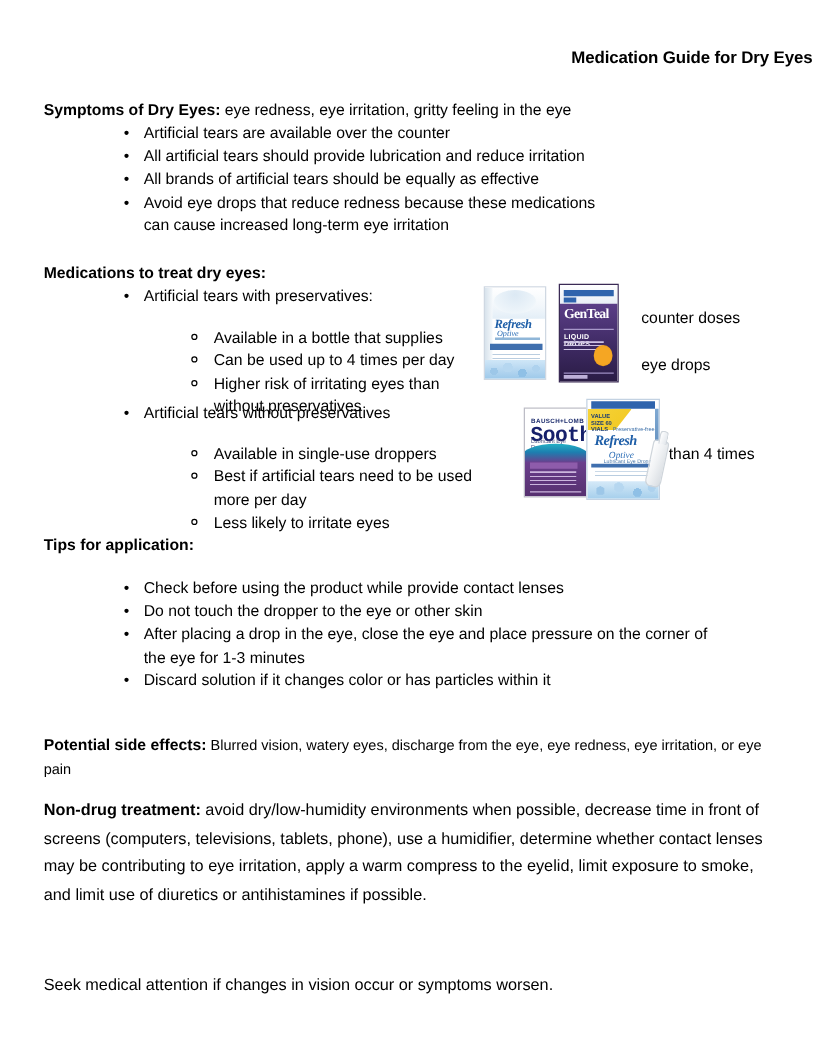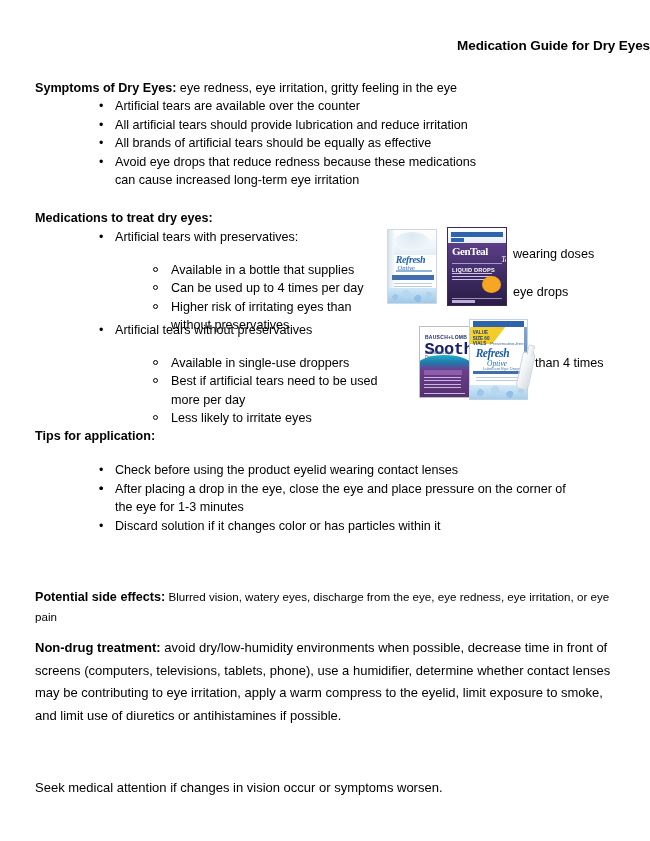--- a/index.html
+++ b/index.html
@@ -142,21 +142,21 @@
     position: absolute; left: 0; right: 0; bottom: 0; height: 20%;
     background:
       radial-gradient(circle at 15% 60%, #9dc7e8 0 3px, transparent 3px),
       radial-gradient(circle at 38% 40%, #b6d7f0 0 4px, transparent 4px),
       radial-gradient(circle at 62% 70%, #8fc0e6 0 3.5px, transparent 3.5px),
       radial-gradient(circle at 85% 45%, #aed2ee 0 3px, transparent 3px),
       linear-gradient(180deg,#cfe6f7,#9ec9ea);
   }
 
   
-  .genteal { border: 1px solid #3a2a55; padding-left: 12px; }
+  .genteal { border: 1px solid #3a2a55; }
   .genteal .tophdr {
     position: absolute; left: 0; right: 0; top: 0; height: 20%;
     background: linear-gradient(180deg,#ffffff 0%,#e8eef6 100%);
   }
   .genteal .bluebar {
     position: absolute; left: 6%; right: 6%; top: 5%; height: 7%;
     background: #2f64ad;
   }
   .genteal .bluebar2 {
     position: absolute; left: 6%; width: 22%; top: 13%; height: 5%;
@@ -420,31 +420,31 @@
     <div class="band"></div>
     <div class="lines"></div>
     <div class="bubbles"></div>
     <div class="sidebar"></div>
   </div>
 
   <div class="vial" style="left:519px;top:352px;width:11px;height:36px;">
     <div class="neck"></div>
   </div>
 
-  <div class="callout" style="left:513px;top:245px;">wearing doses</div>
+  <div class="callout" style="left:513px;top:245px;">counter doses</div>
   <div class="callout" style="left:513px;top:283px;">eye drops</div>
   <div class="callout" style="left:535px;top:354px;">than 4 times</div>
 
   <div class="block" style="top:427px;">
     <div class="heading-run">Tips for application:</div>
   </div>
 
   <ul class="lvl1" style="position:absolute;top:461px;left:35px;width:580px;">
-    <li><span class="bullet-dot">•</span><span>Check before using the product eyelid wearing contact lenses</span></li>
-    <li><span class="bullet-dot">•</span></li>
+    <li><span class="bullet-dot">•</span><span>Check before using the product while provide contact lenses</span></li>
+    <li><span class="bullet-dot">•</span><span>Do not touch the dropper to the eye or other skin</span></li>
     <li style="padding-right:30px;"><span class="bullet-dot">•</span><span>After placing a drop in the eye, close the eye and place pressure on the corner of the eye for 1-3 minutes</span></li>
     <li><span class="bullet-dot">•</span><span>Discard solution if it changes color or has particles within it</span></li>
   </ul>
 
   <div class="block" style="top:587px;width:578px;line-height:19px;">
     <span class="heading-run">Potential side effects:</span><span class="small-body"> Blurred vision, watery eyes, discharge from the eye, eye redness, eye irritation, or eye pain</span>
   </div>
 
   <div class="block" style="top:637px;width:580px;line-height:22.5px;font-size:13px;">
     <span class="heading-run">Non-drug treatment:</span><span> avoid dry/low-humidity environments when possible, decrease time in front of screens (computers, televisions, tablets, phone), use a humidifier, determine whether contact lenses may be contributing to eye irritation, apply a warm compress to the eyelid, limit exposure to smoke,  and limit use of diuretics or antihistamines if possible.</span>

